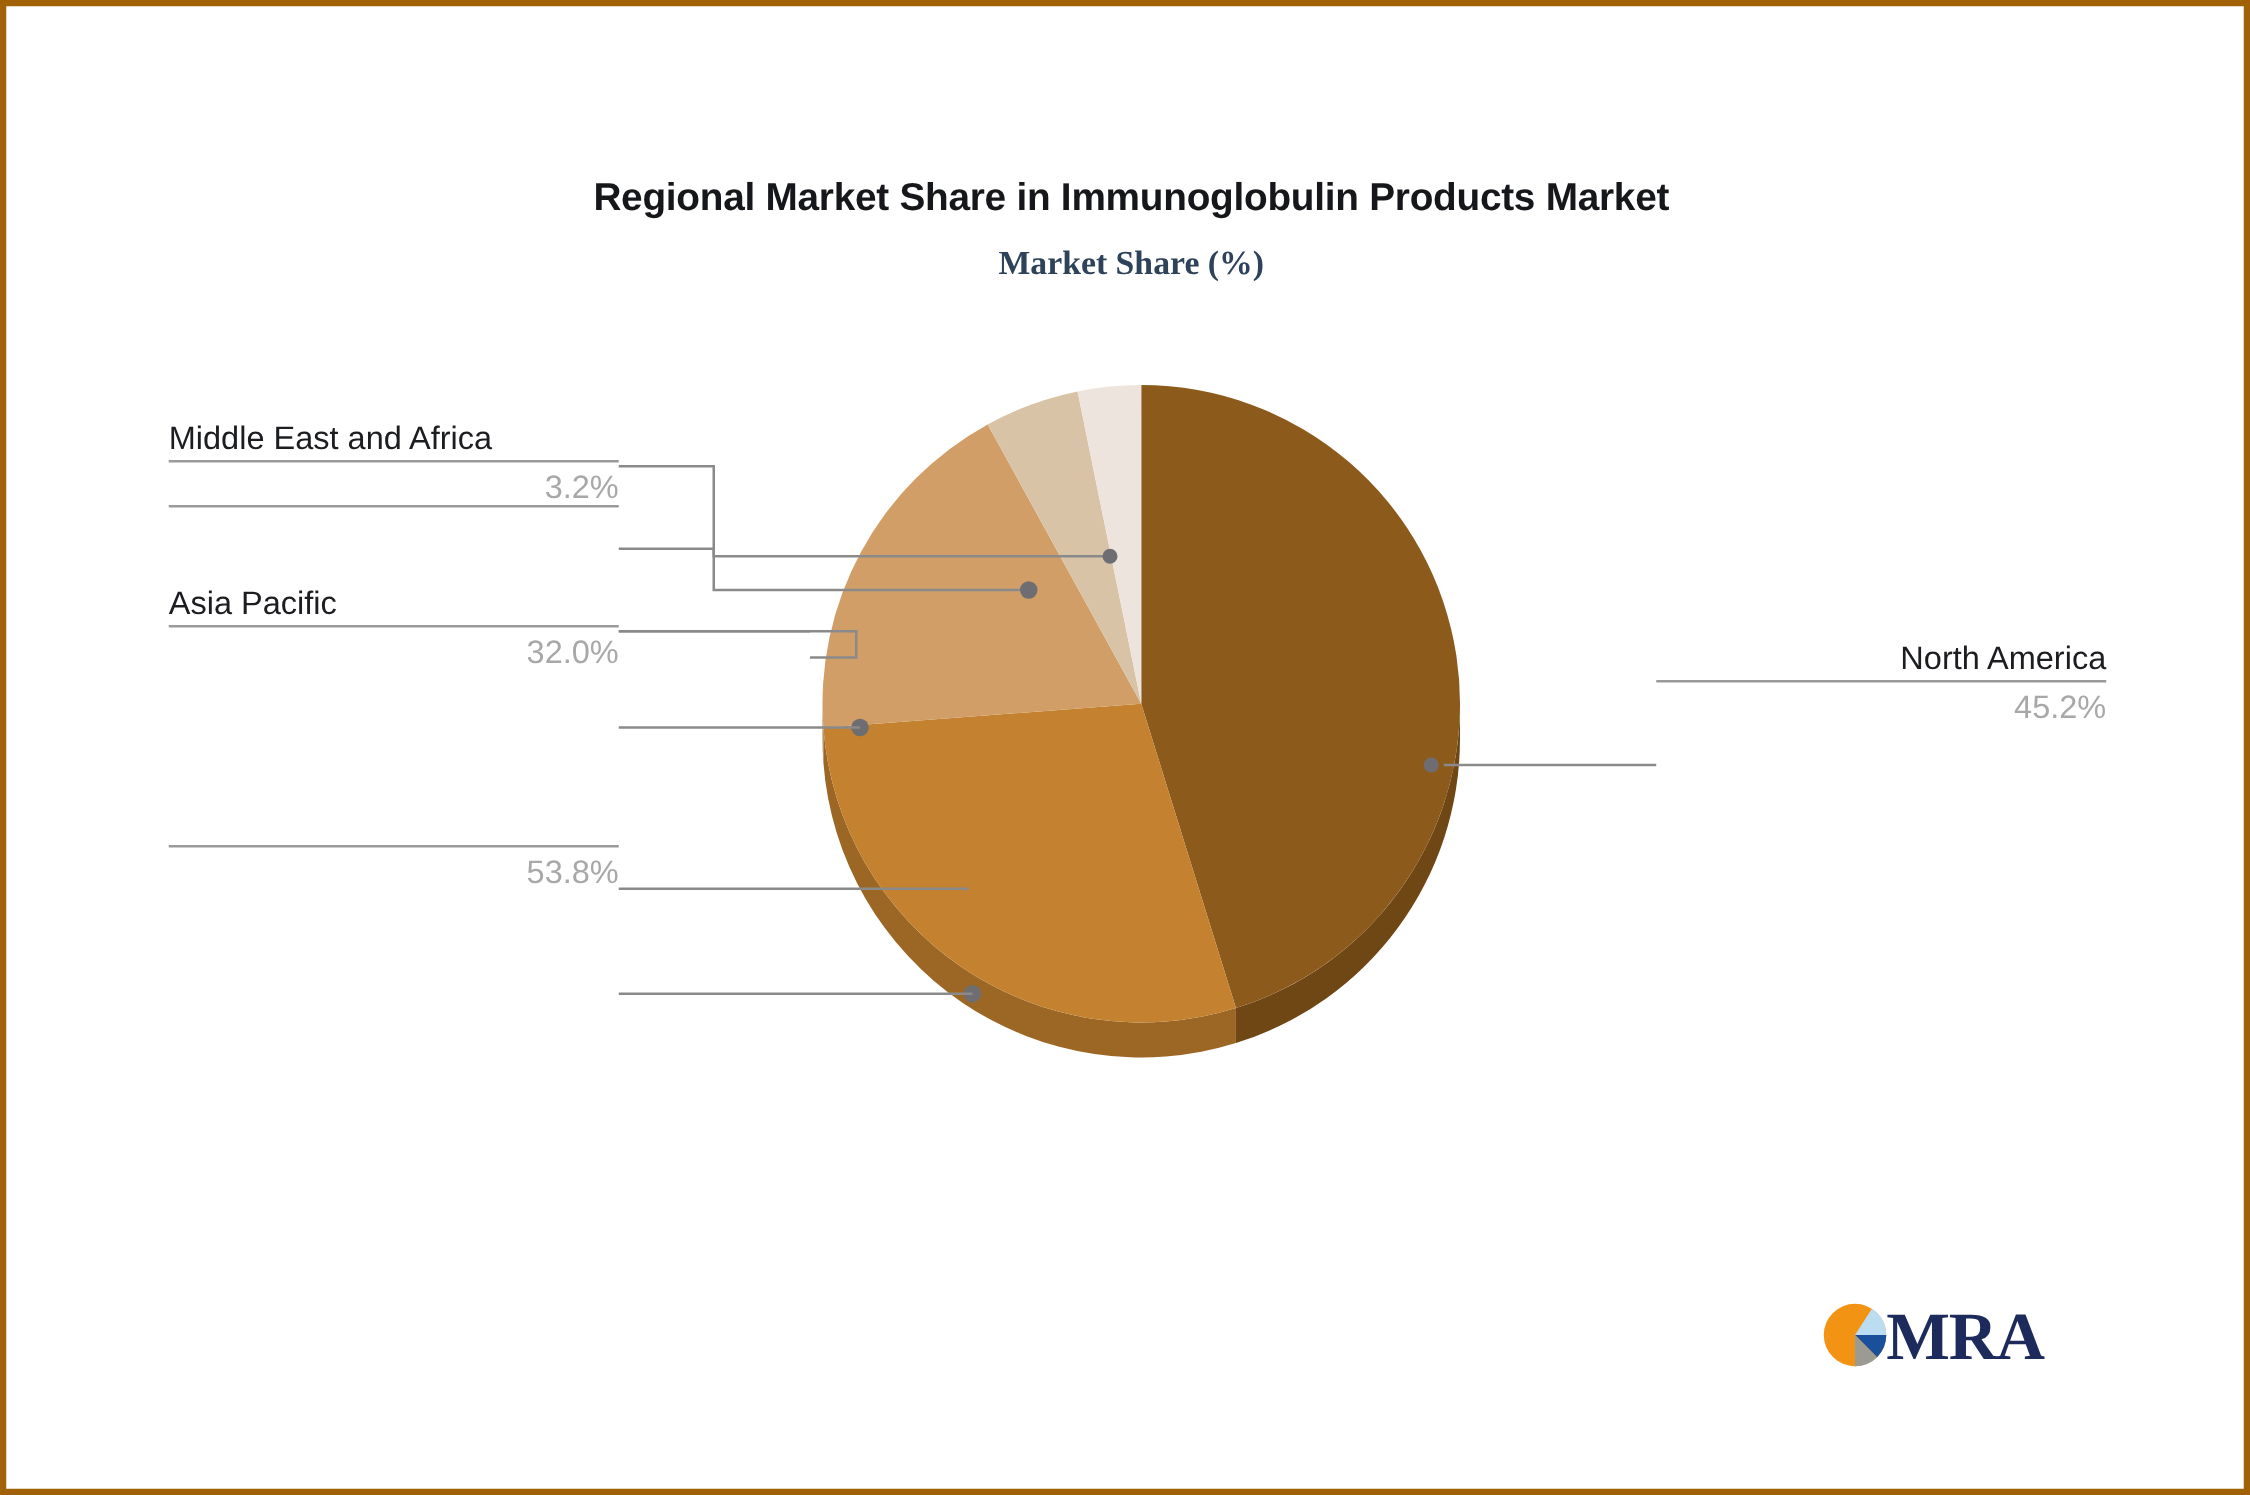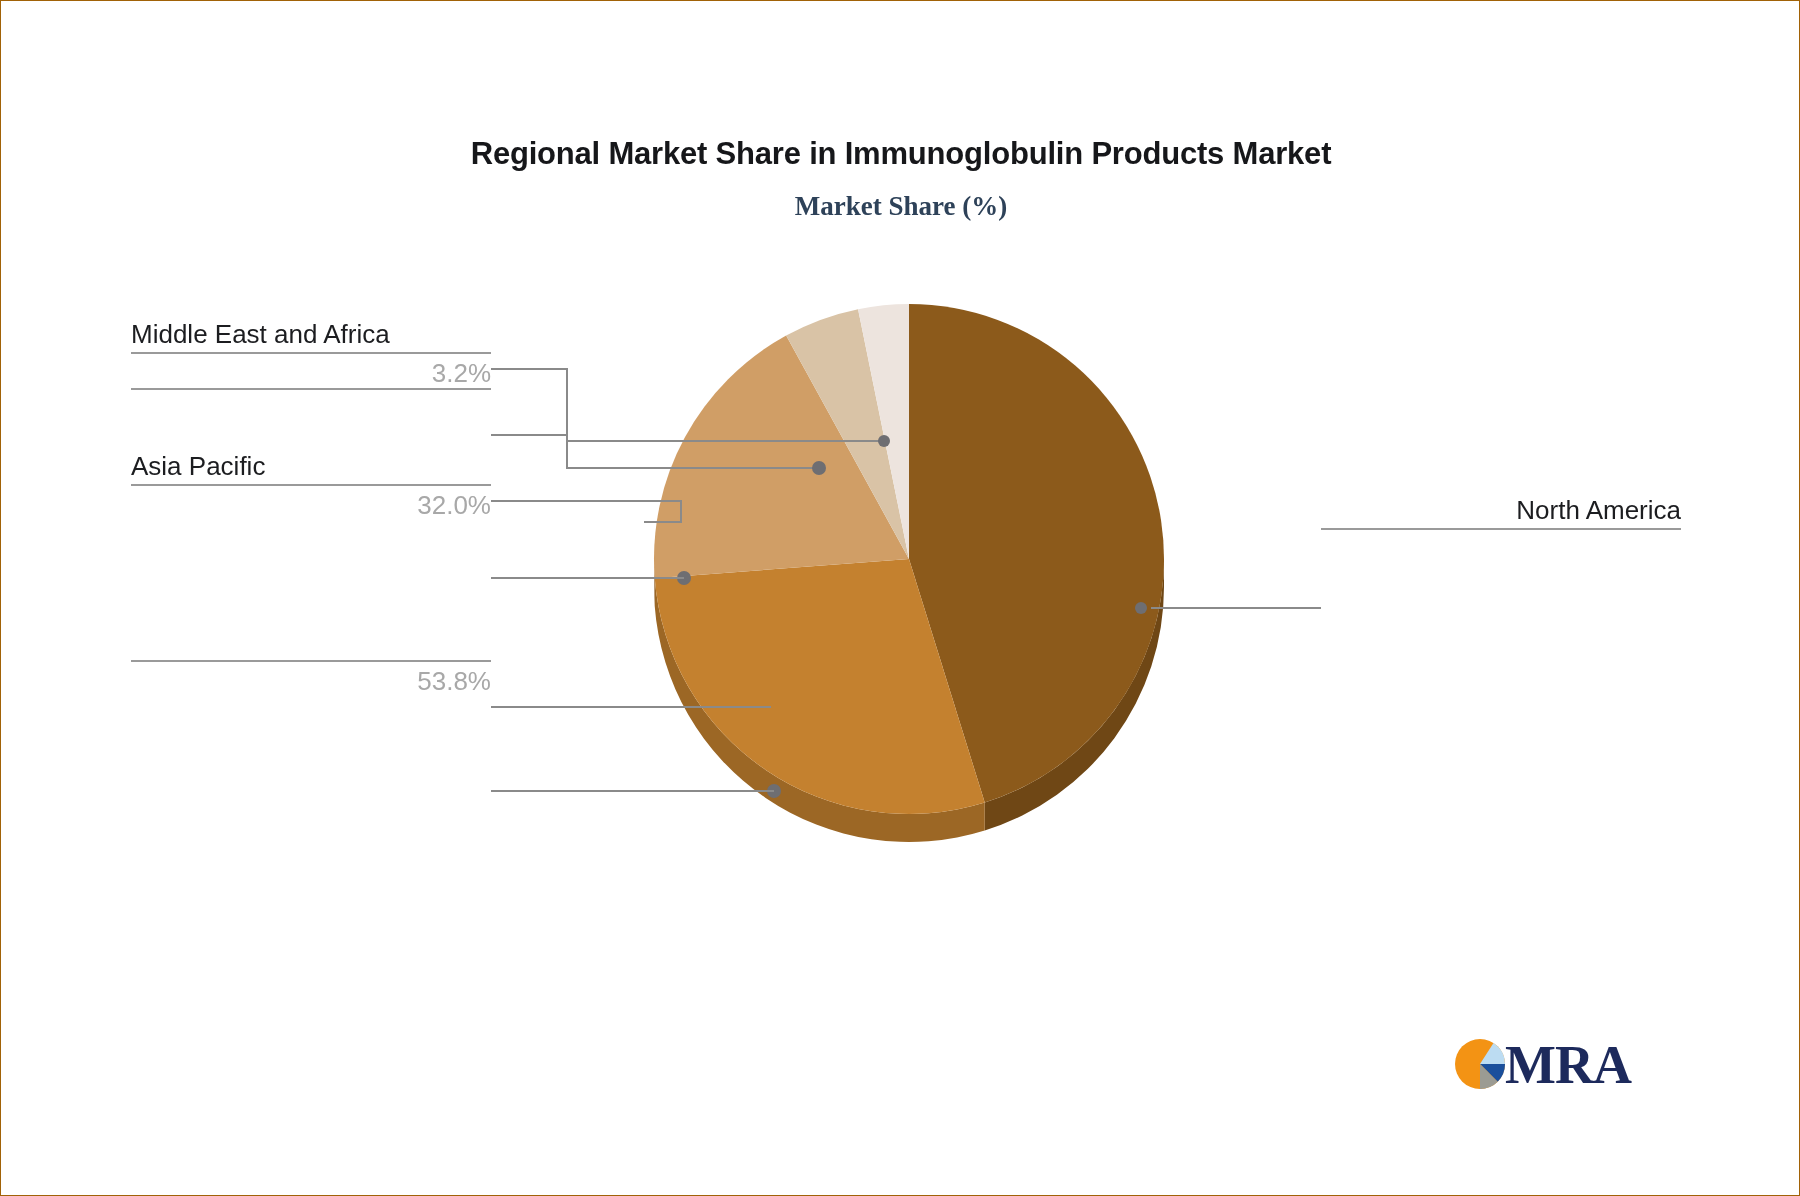--- a/index.html
+++ b/index.html
@@ -4,21 +4,21 @@
 <style>
   html, body { margin:0; padding:0; background:#ffffff; }
   body {
     width:1800px; height:1196px; position:relative; overflow:hidden;
     font-family:"Liberation Sans", sans-serif;
     -webkit-font-smoothing:antialiased;
   }
   #canvas {
     position:absolute; left:0; top:0; width:1800px; height:1196px;
     background:#ffffff;
-    border:1px solid #a16207;
+    border:5px solid #a16207;
     box-sizing:border-box;
   }
   
   #chart-title {
     position:absolute; left:0; top:135px; width:1800px;
     text-align:center;
     font-size:31px; font-weight:bold; color:#16171a;
     letter-spacing:-0.2px;
     white-space:nowrap;
   }
@@ -26,21 +26,21 @@
     position:absolute; left:0; top:190px; width:1800px;
     text-align:center;
     font-size:27px; font-weight:bold; color:#2e4259;
     letter-spacing:0px;
     white-space:nowrap;
     font-family:Liberation Serif, serif;
   }
   
   #pie-svg { position:absolute; left:0; top:0; width:1800px; height:1196px; }
   
-  .callout { position:absolute; }
+  .callout { position:absolute;margin-top:12px; }
   .callout .cl-name {
     font-size:26px; color:#1c1d20; white-space:nowrap; line-height:30px;
   }
   .callout .cl-rule {
     height:0; border-top:2px solid #9a9a9a; margin-top:3px;
   }
   .callout .cl-value {
     font-size:26px; color:#a8a8a8; white-space:nowrap; line-height:34px;
     padding-top:2px;
     text-align:right;
@@ -130,20 +130,21 @@
   </div>
 
   <div class="callout left" id="callout-eu">
     <div class="cl-rule"></div>
     <div class="cl-value">53.8%</div>
   </div>
 
   <div class="callout right" id="callout-na">
     <div class="cl-name">North America</div>
     <div class="cl-rule"></div>
+    <div class="cl-value">45.2%</div>
   </div>
 
   <svg id="logo" viewBox="0 0 205 62">
 
     <g>
       <circle cx="27" cy="31" r="25" fill="#f39314"></circle>
       <path d="M 27,31 L 52,31 A 25,25 0 0 1 44.7,48.7 Z" fill="#1a4f9c"></path>
       <path d="M 27,31 L 44.7,48.7 A 25,25 0 0 1 27,56 Z" fill="#9b9b93"></path>
       <path d="M 27,31 L 40.5,10 A 25,25 0 0 1 52,31 Z" fill="#bcdcf2"></path>
     </g>

